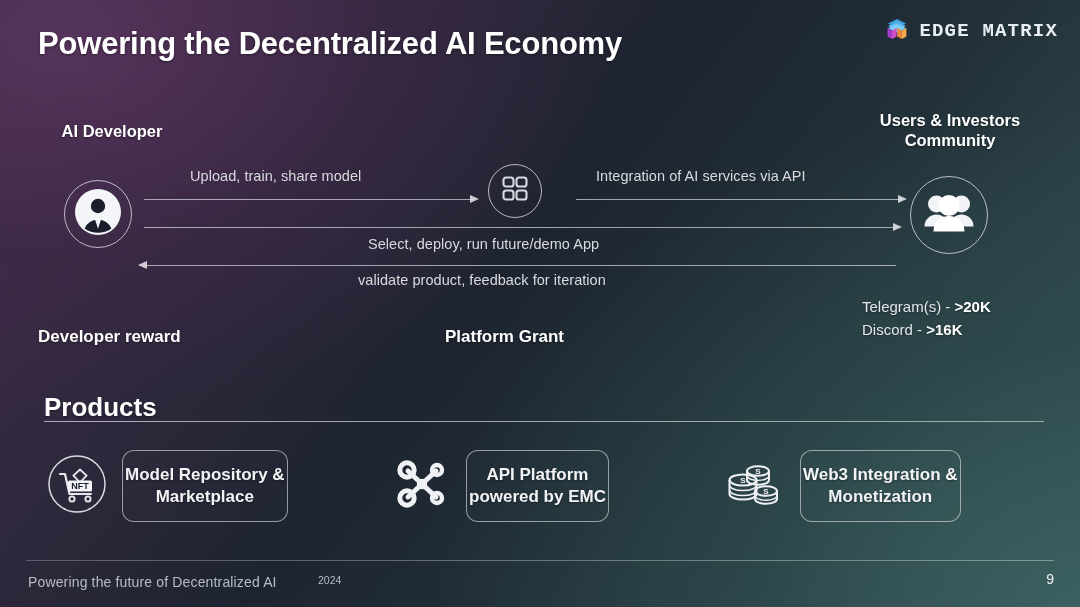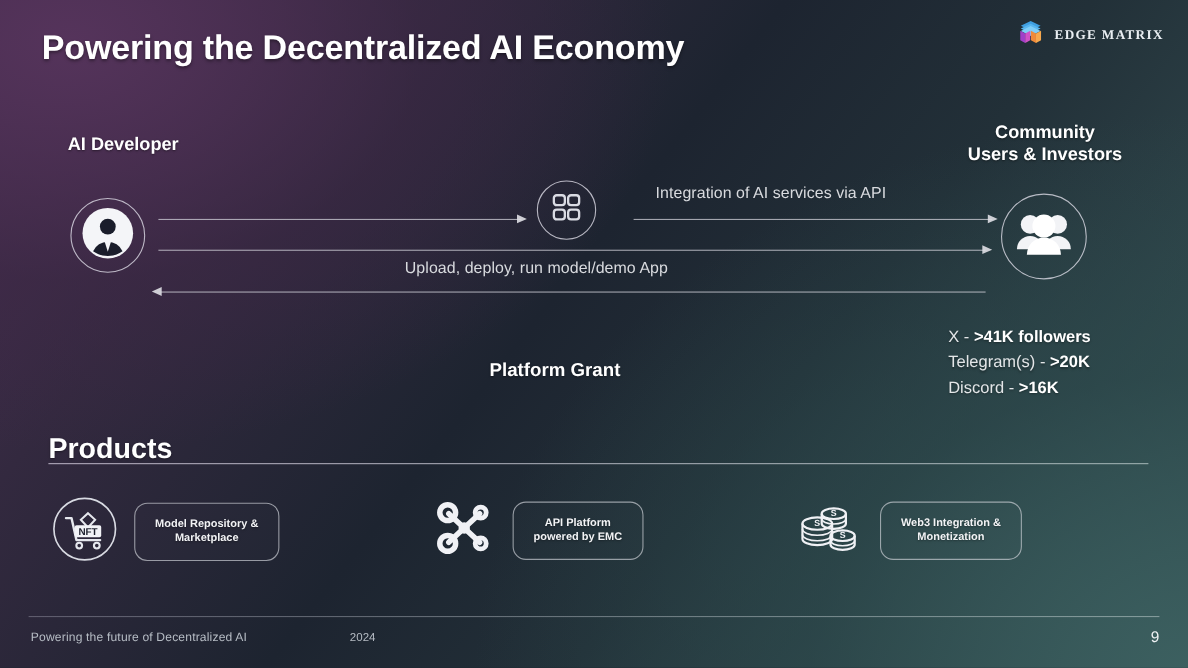--- a/index.html
+++ b/index.html
@@ -23,23 +23,23 @@
   #title {
     position:absolute; left:38px; top:26px;
     font-size:31px; font-weight:bold; letter-spacing:-0.2px;
     color:#ffffff; text-shadow:0 1px 3px rgba(0,0,0,0.4);
   }
   #logo {
     position:absolute; right:22px; top:14px;
     display:flex; align-items:center; gap:7px;
   }
   #logo-text {
-    font-size:12px; font-weight:bold; letter-spacing:1.2px;
+    font-size:19px; font-weight:bold; letter-spacing:1.2px;
     color:#e9eef2;
-    font-family:Liberation Serif, serif;
+    font-family:Liberation Mono, monospace;
   }
 
   
   .node-label {
     position:absolute; font-size:16.5px; font-weight:bold;
     color:#ffffff; text-align:center; line-height:1.22;
     text-shadow:0 1px 2px rgba(0,0,0,0.45);
   }
   .circle-node {
     position:absolute; border-radius:50%;
@@ -87,35 +87,35 @@
     background:linear-gradient(90deg, rgba(198,190,208,0.85), rgba(190,205,205,0.75));
   }
   .product {
     position:absolute; top:450px;
     display:flex; align-items:center; gap:14px;
   }
   .product-icon { flex:0 0 auto; }
   .product-pill {
     border:1.2px solid rgba(214,216,222,0.65);
     border-radius:12px;
-    padding:13px 18px;
-    font-size:10px; font-weight:bold; line-height:1.28;
+    padding:13px 2px;
+    font-size:17px; font-weight:bold; line-height:1.28;
     color:#f2f3f5; text-align:center; white-space:pre-line;
     background:rgba(255,255,255,0.012);
     text-shadow:0 1px 2px rgba(0,0,0,0.35);
   }
 
   
   #footer-rule {
     position:absolute; left:26px; top:560px; width:1028px; height:1px;
     background:linear-gradient(90deg, rgba(170,170,185,0.40), rgba(190,205,205,0.55));
   }
   #footer-left {
     position:absolute; left:28px; top:574px;
-    font-size:11px; color:#b6bcc4; letter-spacing:0.15px;
+    font-size:14px; color:#b6bcc4; letter-spacing:0.15px;
   }
   #footer-year {
     position:absolute; left:318px; top:574px;
     font-size:10.5px; color:#b6bcc4;
   }
   #page-num {
     position:absolute; right:26px; top:571px;
     font-size:14px; color:#eef1f3;
   }
 </style>
@@ -140,22 +140,22 @@
         </g>
       </svg>
     </span>
     <span id="logo-text">EDGE MATRIX</span>
   </div>
 
   <div class="node-label" style="left:42px; top:121px; width:140px;">AI Developer</div>
 
 
   <div class="node-label" style="left:855px; top:110px; width:190px;">
+    <div>Users &amp; Investors</div>
     <div>Community</div>
-    <div>Users &amp; Investors</div>
   </div>
 
   <div class="circle-node" style="left:64px; top:180px; width:68px; height:68px;">
     <span>
       <svg width="50" height="50" viewBox="0 0 50 50">
         <circle cx="25" cy="25" r="23" fill="#f4f5f8"></circle>
         <circle cx="25" cy="19" r="7.2" fill="#1a1d2b"></circle>
         <path d="M11.6 41.5 A14.6 14.6 0 0 1 38.4 41.5 A23 23 0 0 1 11.6 41.5 Z" fill="#1a1d2b"></path>
         <path d="M25 29.5 L27.8 33 L25 41.8 L22.2 33 Z" fill="#f4f5f8"></path>
       </svg>
@@ -179,46 +179,46 @@
         <circle cx="13.5" cy="14" r="8.5" fill="#f2f3f6"></circle>
         <path d="M1.5 36.5 A12 12 0 0 1 25.5 36.5 Z" fill="#f2f3f6"></path>
         <circle cx="38.5" cy="14" r="8.5" fill="#f2f3f6"></circle>
         <path d="M26.5 36.5 A12 12 0 0 1 50.5 36.5 Z" fill="#f2f3f6"></path>
         <circle cx="26" cy="15.5" r="10.5" fill="#ffffff"></circle>
         <path d="M10.5 41.5 A15.5 15.5 0 0 1 41.5 41.5 Z" fill="#ffffff"></path>
       </svg>
     </span>
   </div>
 
+  <div class="flow-text" style="left:190px; top:168px;">Upload, train, share model</div>
   <div class="flow-line" style="left:144px; top:199px; width:330px;"></div>
   <div class="arrow-head arrow-right" style="left:470px; top:195px;"></div>
 
   <div class="flow-text" style="left:596px; top:168px;">Integration of AI services via API</div>
   <div class="flow-line" style="left:576px; top:199px; width:326px;"></div>
   <div class="arrow-head arrow-right" style="left:898px; top:195px;"></div>
 
   <div class="flow-line" style="left:144px; top:227px; width:752px;"></div>
   <div class="arrow-head arrow-right" style="left:893px; top:223px;"></div>
-  <div class="flow-text" style="left:368px; top:236px;">Upload, deploy, run model/demo App</div>
+  <div class="flow-text" style="left:368px; top:236px;">Select, deploy, run future/demo App</div>
 
   <div class="flow-line" style="left:146px; top:265px; width:750px;"></div>
   <div class="arrow-head arrow-left" style="left:138px; top:261px;"></div>
+  <div class="flow-text" style="left:358px; top:272px;">validate product, feedback for iteration</div>
 
   <div id="stats">
-    <div>
-      <span>X - </span><b>&gt;41K followers</b>
-    </div>
     <div>
       <span>Telegram(s) - </span><b>&gt;20K</b>
     </div>
     <div>
       <span>Discord - </span><b>&gt;16K</b>
     </div>
   </div>
 
+  <div class="mid-label" style="left:38px; top:327px;">Developer reward</div>
   <div class="mid-label" style="left:445px; top:327px;">Platform Grant</div>
 
   <div id="products-title">Products</div>
   <div id="products-rule"></div>
 
   <div class="product" style="left:46px;">
     <span class="product-icon">
       <svg width="62" height="62" viewBox="0 0 62 62" fill="none">
         <circle cx="31" cy="31" r="28" stroke="#d8dae2" stroke-width="1.5"></circle>
         <path d="M14 21 L19 21 L23.5 41 L45 41" stroke="#e6e8ee" stroke-width="2.2" stroke-linecap="round" stroke-linejoin="round"></path>

